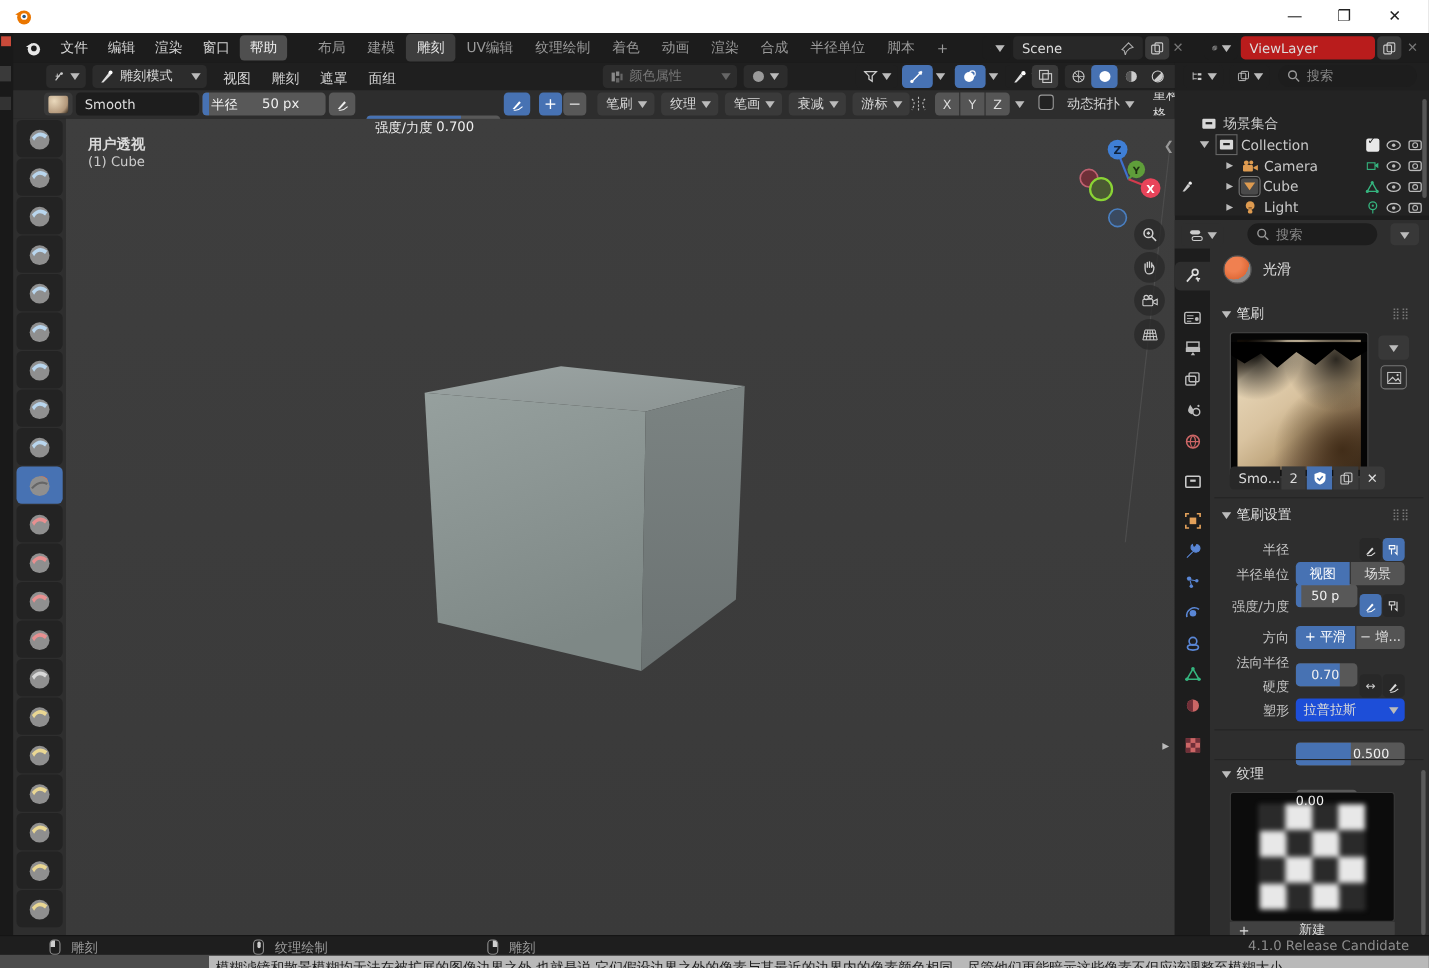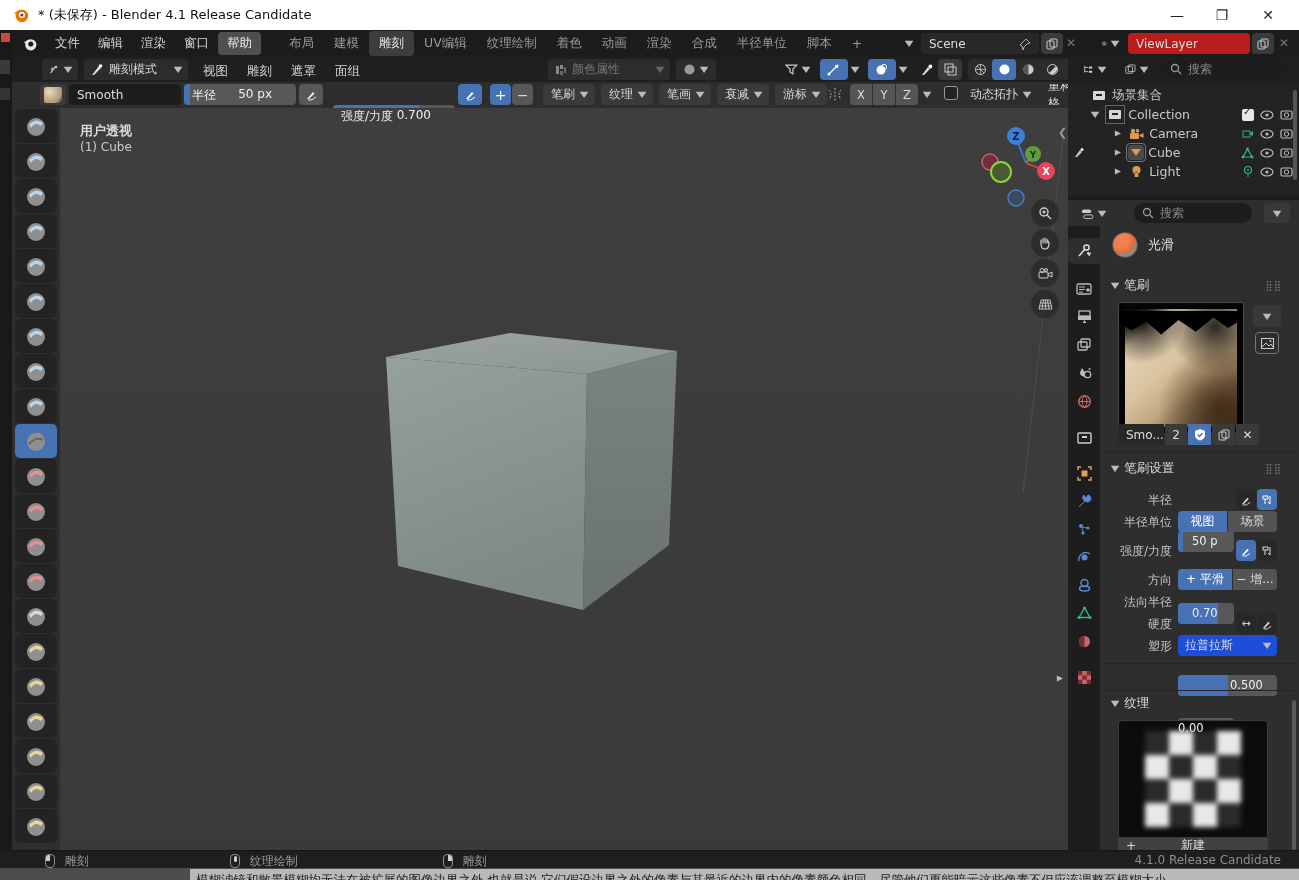--- a/index.html
+++ b/index.html
@@ -46,21 +46,21 @@
   .viewport { left:60px; top:108px; width:1008px; height:742px;
     background:linear-gradient(#3e3e3e,#3a3a3a); overflow:hidden; }
   .vp-overlay1 { left:20px; top:14px; color:#d9d9d9; font-size:13px; font-weight:bold; }
   .vp-overlay2 { left:20px; top:32px; color:#cccccc; font-size:12px; }
   .nav-btn { width:28px; height:28px; border-radius:50%; background:rgba(40,40,40,.75);
     display:flex; align-items:center; justify-content:center; }
 
   
   .outliner { left:1068px; top:82px; width:231px; height:114px; background:#232323;
     color:#c9c9c9; font-size:12.5px; }
-  .ol-row { position:absolute; left:0; width:231px; height:19px; display:flex; align-items:center; }
+  .ol-row { position:absolute; left:0; width:231px; height:19px; display:flex; align-items:center;margin-top:17px; }
   .props { left:1068px; top:200px; width:231px; height:650px; background:#2e2e2e; }
   .props-tabs { left:1068px; top:226px; width:32px; height:624px; background:#1d1d1d; }
   .ptab { position:absolute; left:0; width:32px; height:26px; display:flex; align-items:center;
     justify-content:center; }
   .ptab.active { background:#2e2e2e; border-radius:5px 0 0 5px; }
   .panel-head { color:#dddddd; font-size:12.5px; display:flex; align-items:center; gap:6px; }
   .row-label { position:absolute; color:#c3c3c3; font-size:12px; text-align:right; width:66px; }
   .dots { color:#777; font-size:10px; letter-spacing:1px; }
 
   
@@ -80,21 +80,20 @@
 
 <div id="stage">
 
   <div class="abs titlebar">
     <svg class="blender-logo" viewBox="0 0 20 20">
       <circle cx="11" cy="11" r="7" fill="#ea7600"></circle>
       <circle cx="11" cy="10" r="3.4" fill="#fff"></circle>
       <circle cx="11" cy="10" r="1.8" fill="#265787"></circle>
       <path d="M2 8 L9 4 L6 9 Z" fill="#ea7600"></path>
     </svg>
-    <span>* (未保存) - Blender 4.1 Release Candidate</span>
     <div class="win-btn" style="left:1154px">—</div>
     <div class="win-btn" style="left:1199px">❐</div>
     <div class="win-btn" style="left:1245px">✕</div>
   </div>
 
   <div class="abs" style="left:0;top:30px;width:1299px;height:27px;background:#1c1c1c;display:flex;align-items:center;">
     <svg style="width:16px;height:16px;margin:0 8px 0 22px" viewBox="0 0 20 20">
       <circle cx="11" cy="11" r="7" fill="#e8e8e8"></circle>
         <circle cx="11" cy="10" r="3.2" fill="#1c1c1c"></circle>
       <path d="M2 8 L9 4 L6 9 Z" fill="#e8e8e8"></path>

